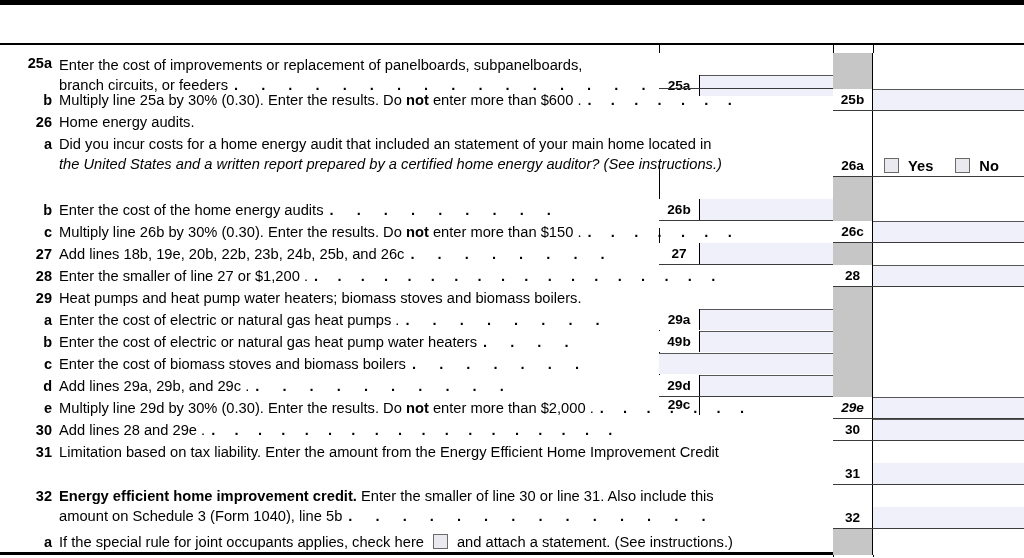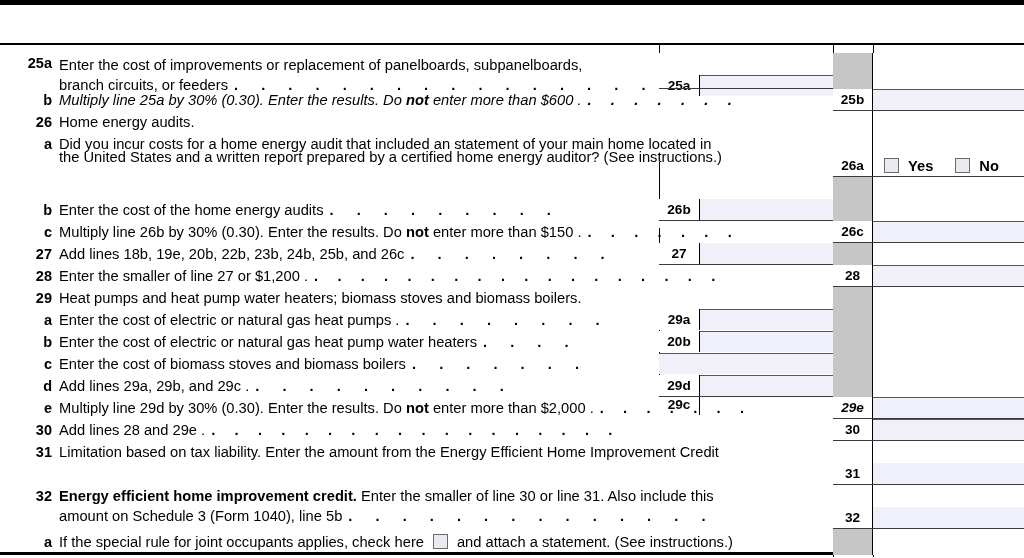--- a/index.html
+++ b/index.html
@@ -222,39 +222,39 @@
       <div class="inner-box" style="top:22px;"></div>
       <div class="inner-label" style="top:22px;">25a</div>
 
       <div class="gray-seg" style="top:0px; height:44px;"></div>
       <div class="main-blank" style="top:0px; height:44px;"></div>
     </div>
     <div class="hsep" style="left:659px; top:43px; width:174px;"></div>
 
     <div class="row" style="top:44px; height:22px;">
       <div class="lineno" style="top:1px;">b</div>
-      <div class="desc" style="top:1px;font-style:italic;">
+      <div class="desc" style="top:1px;">
         <span>Multiply line 25a by 30% (0.30). Enter the results. Do </span><b>not</b><span> enter more than $600 .</span><span class="leader">.   .   .   .   .   .   .</span>
       </div>
       <div class="main-label" style="top:0px;">25b</div>
       <div class="main-box" style="top:0px;"></div>
     </div>
     <div class="hsep" style="left:833px; top:65px; width:191px;"></div>
 
     <div class="row" style="top:66px; height:22px;">
       <div class="lineno" style="top:1px;">26</div>
       <div class="desc" style="top:1px;">Home energy audits.</div>
       <div class="white-seg" style="top:0px; height:22px;"></div>
       <div class="main-blank" style="top:0px; height:22px;"></div>
     </div>
 
     <div class="row" style="top:88px; height:44px;">
       <div class="lineno" style="top:1px;">a</div>
       <div class="desc" style="top:1px;">Did you incur costs for a home energy audit that included an statement of your main home located in</div>
-      <div class="desc" style="top:14px;">the United States and a written report prepared by a certified home energy auditor? (See instructions.)</div>
+      <div class="desc" style="top:21px;font-style:italic;">the United States and a written report prepared by a certified home energy auditor? (See instructions.)</div>
       <div class="white-seg" style="top:0px; height:22px;"></div>
       <div class="main-blank" style="top:0px; height:22px;"></div>
       <div class="main-label" style="top:22px;">26a</div>
       <div class="main-blank" style="top:22px; height:22px;"></div>
       <div class="yn-wrap" style="top:22px;">
         <span class="cbox"></span><span>Yes</span><span class="gap"></span><span class="cbox"></span><span>No</span>
       </div>
     </div>
     <div class="hsep" style="left:833px; top:131px; width:191px;"></div>
 
@@ -325,21 +325,21 @@
       <div class="gray-seg" style="top:0px; height:22px;"></div>
       <div class="main-blank" style="top:0px; height:22px;"></div>
     </div>
 
     <div class="row" style="top:286px; height:22px;">
       <div class="lineno" style="top:1px;">b</div>
       <div class="desc" style="top:1px;">
         <span>Enter the cost of electric or natural gas heat pump water heaters</span><span class="leader leader-wide">.   .   .   .</span>
       </div>
       <div class="inner-box" style="top:0px;"></div>
-      <div class="inner-label" style="top:0px;">20b</div>
+      <div class="inner-label" style="top:0px;">49b</div>
       <div class="gray-seg" style="top:0px; height:22px;"></div>
       <div class="main-blank" style="top:0px; height:22px;"></div>
     </div>
 
     <div class="row" style="top:308px; height:22px;">
       <div class="lineno" style="top:1px;">c</div>
       <div class="desc" style="top:1px;">
         <span>Enter the cost of biomass stoves and biomass boilers</span><span class="leader leader-wide">.   .   .   .   .   .   .</span>
       </div>
       <div class="inner-box" style="top:0px;"></div>

